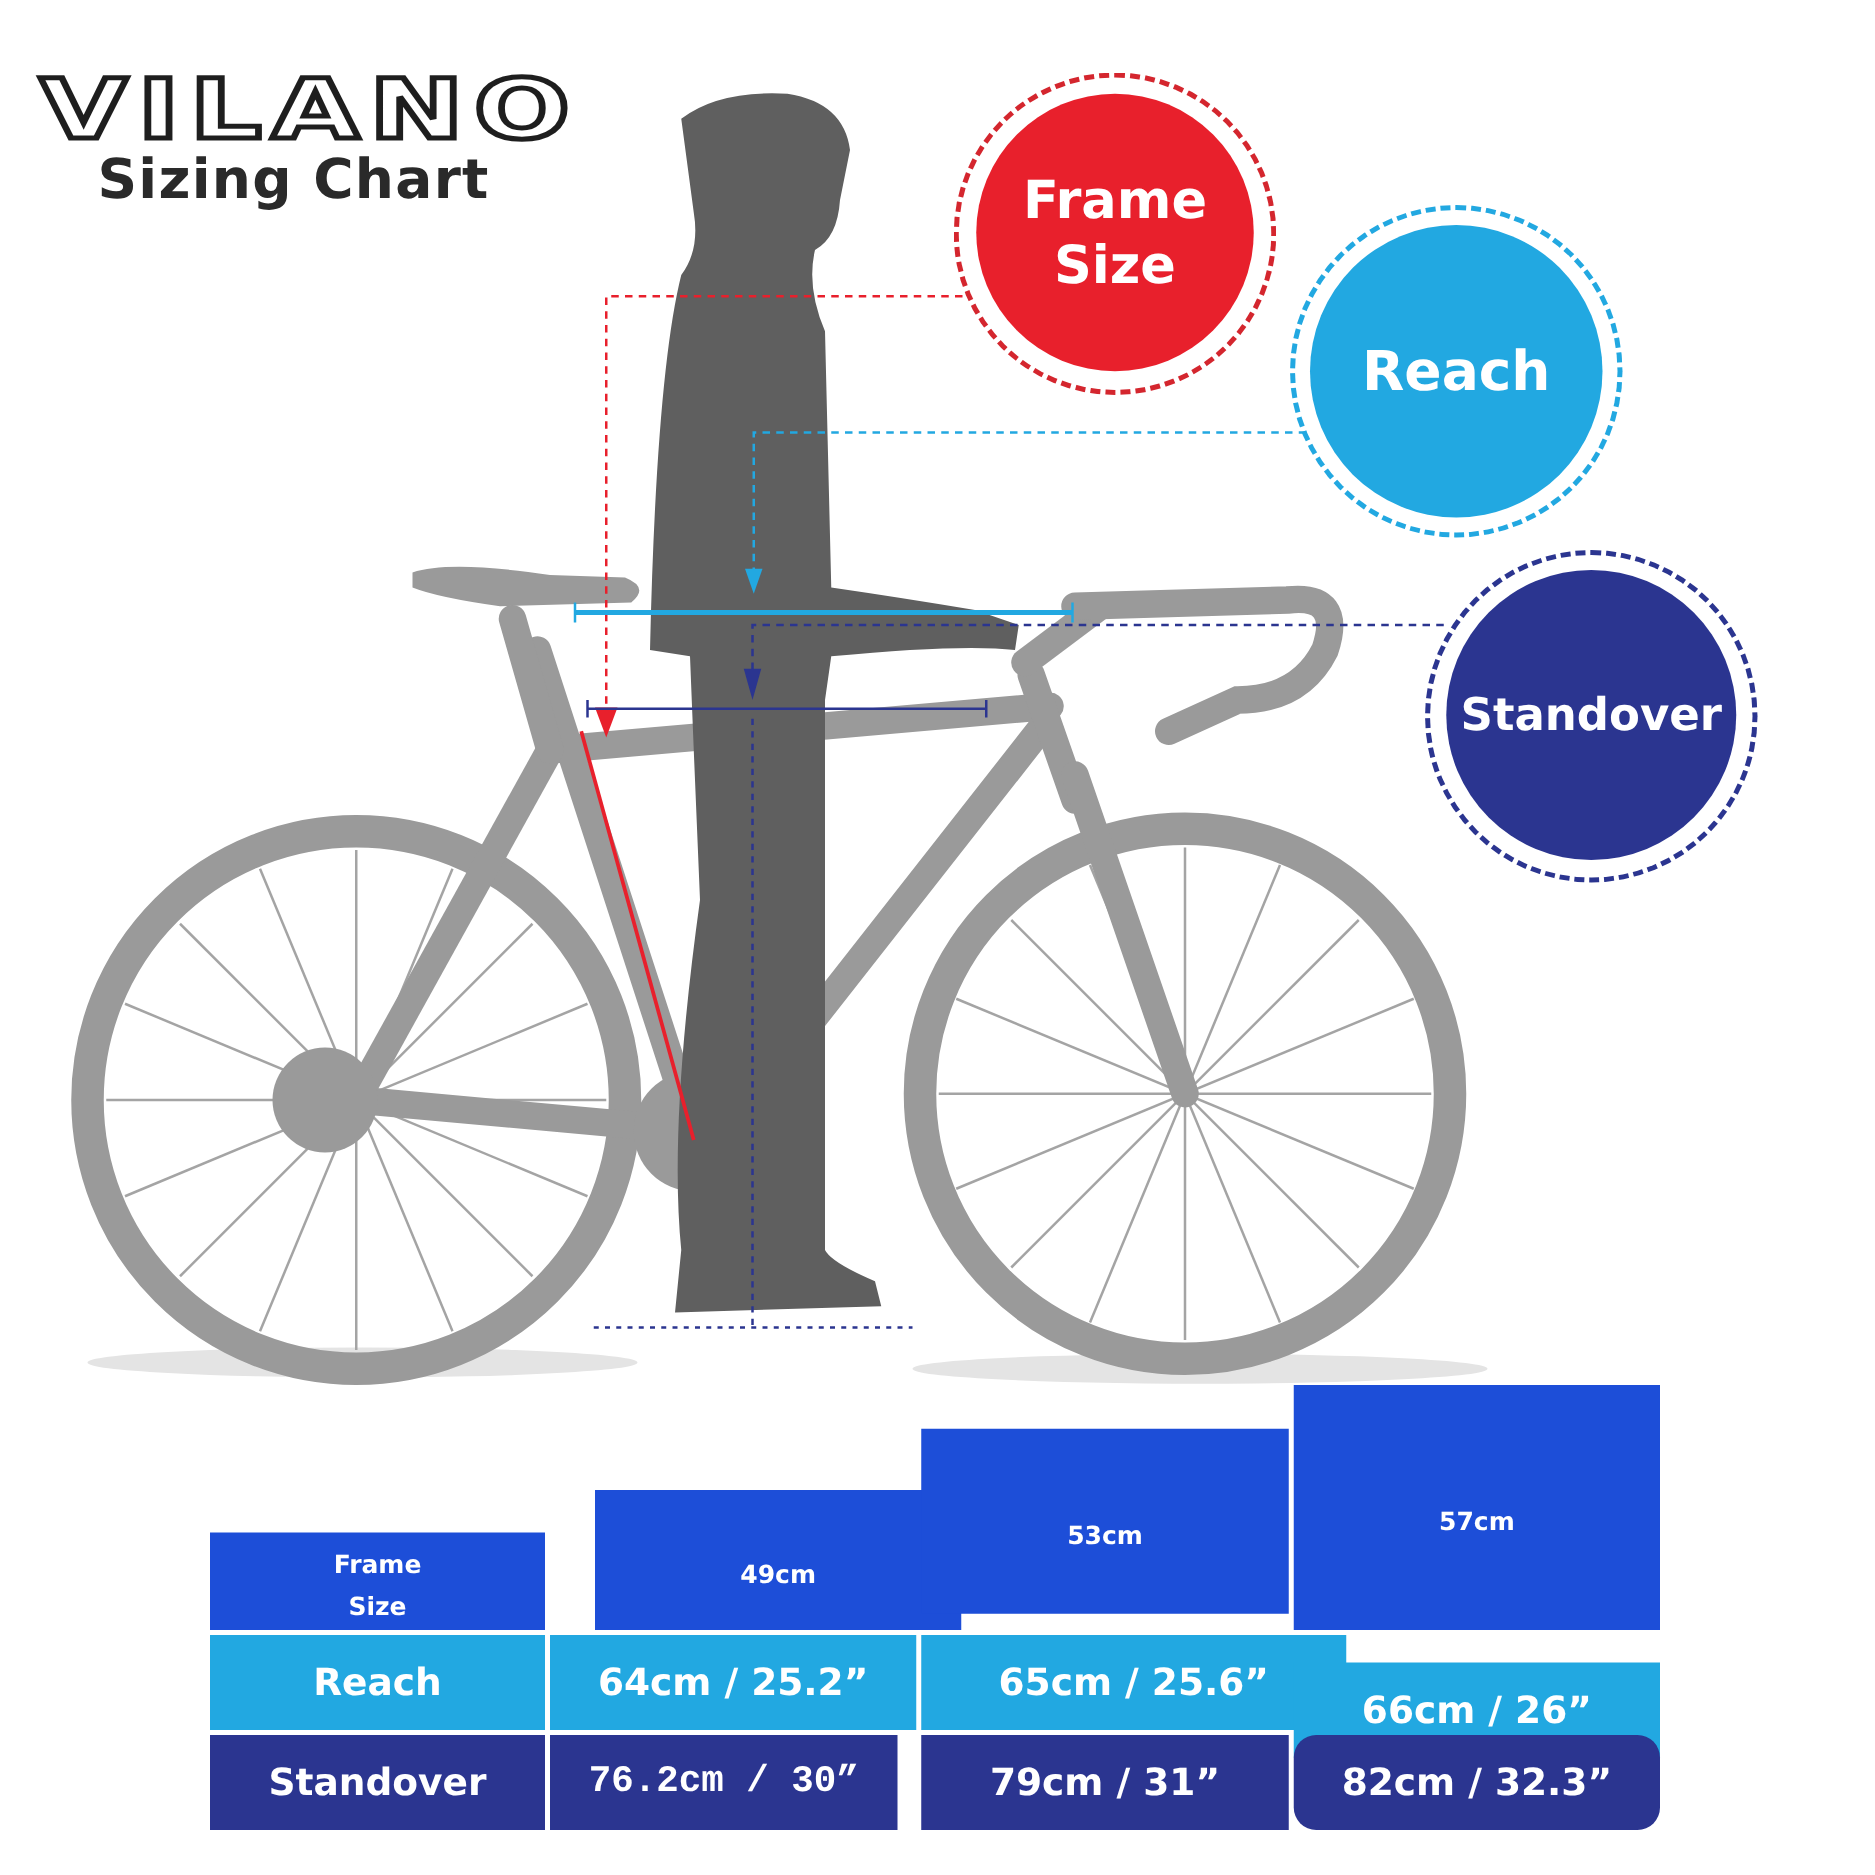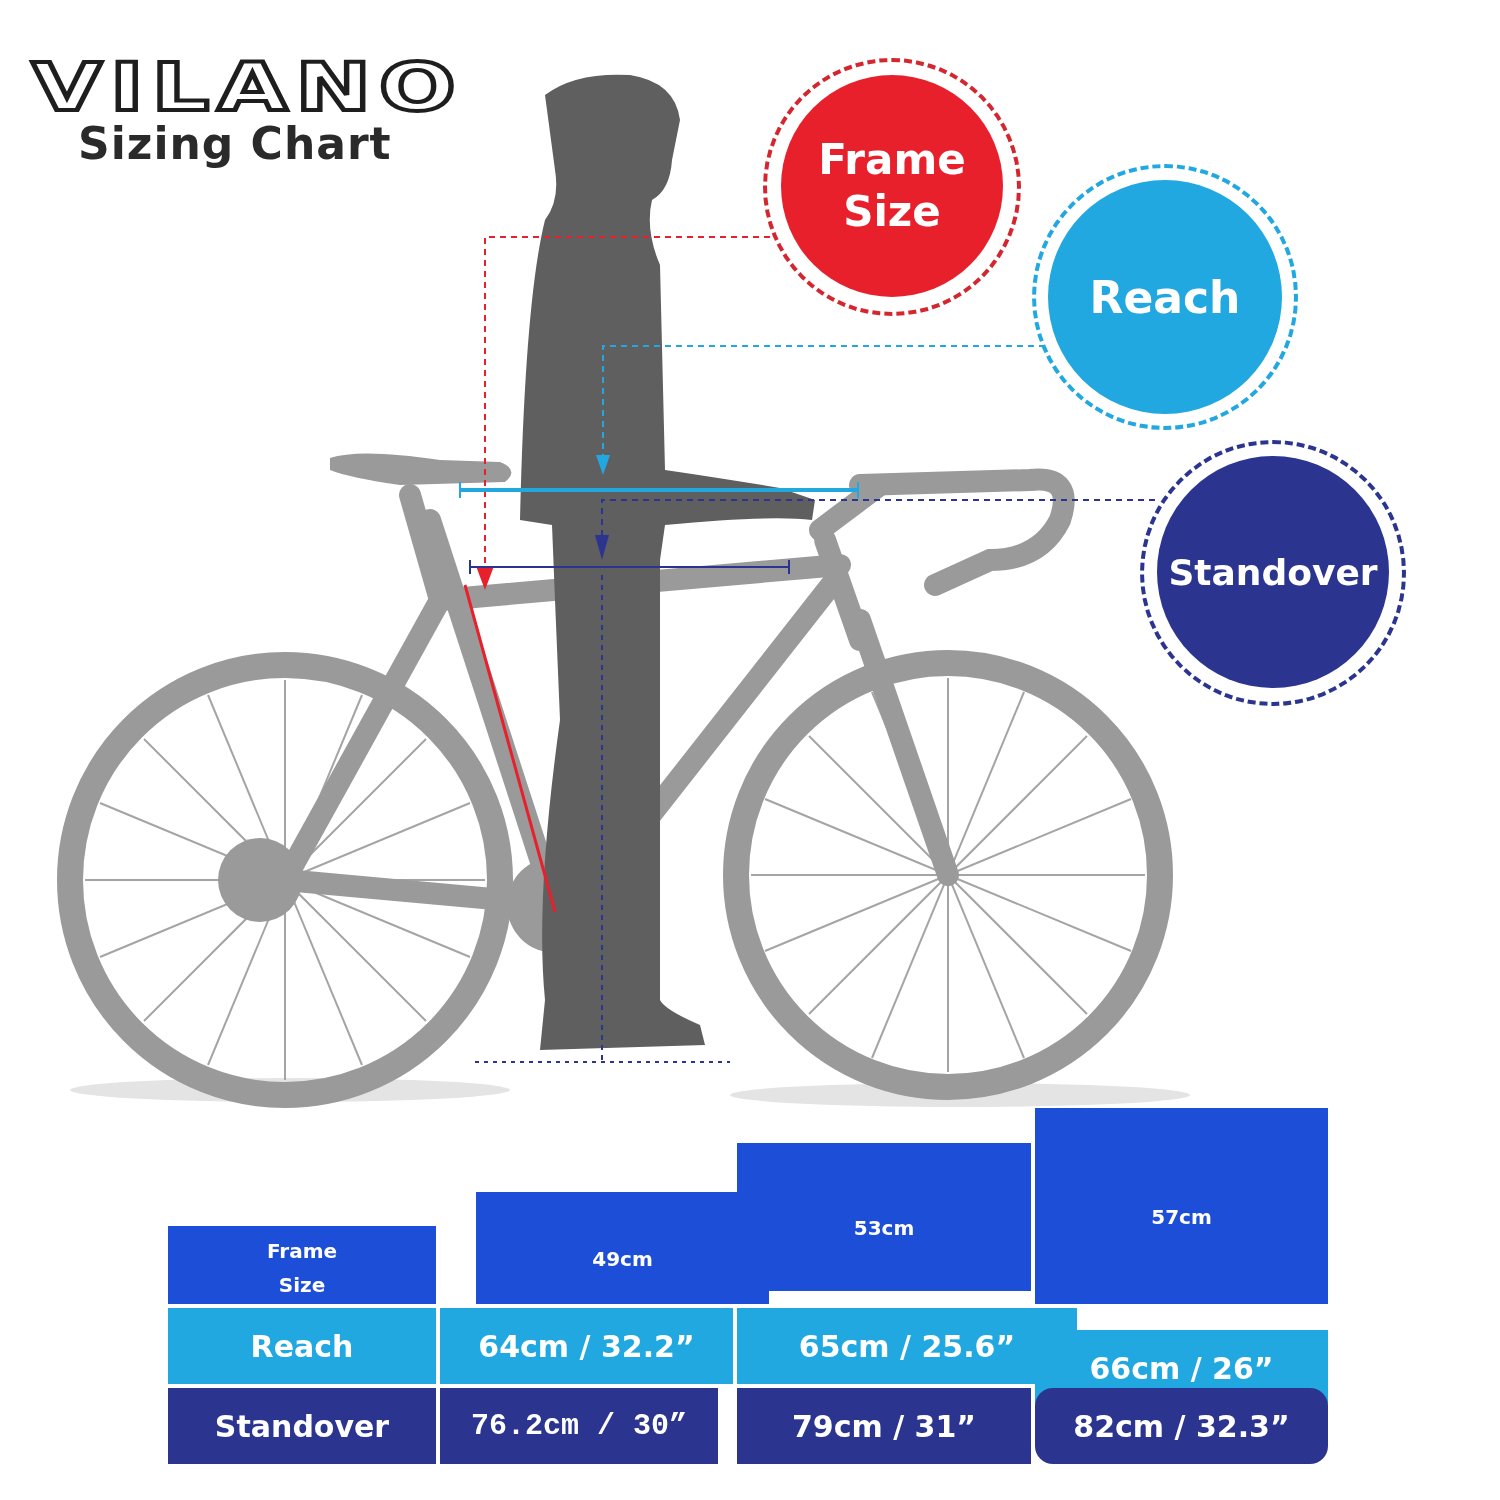--- a/index.html
+++ b/index.html
@@ -145,21 +145,21 @@
     <span>53cm</span>
   </div>
   <div class="cell red" style="left:867px; top:2px; width:293px; height:196px; padding-top:22px;">
     <span>57cm</span>
   </div>
 
   <div class="cell cyan" style="left:0; top:202px; width:268px; height:76px;">
     <span>Reach</span>
   </div>
   <div class="cell cyan" style="left:272px; top:202px; width:293px; height:76px;">
-    <span>64cm / 32.2”</span>
+    <span>64cm / 25.2”</span>
   </div>
   <div class="cell cyan" style="left:569px; top:202px; width:340px; height:76px;">
     <span>65cm / 25.6”</span>
   </div>
   <div class="cell cyan" style="left:867px; top:202px; width:293px; height:76px;margin-top:22px;">
     <span>66cm / 26”</span>
   </div>
 
   <div class="cell navy" style="left:0; top:282px; width:268px; height:76px;">
     <span>Standover</span>

